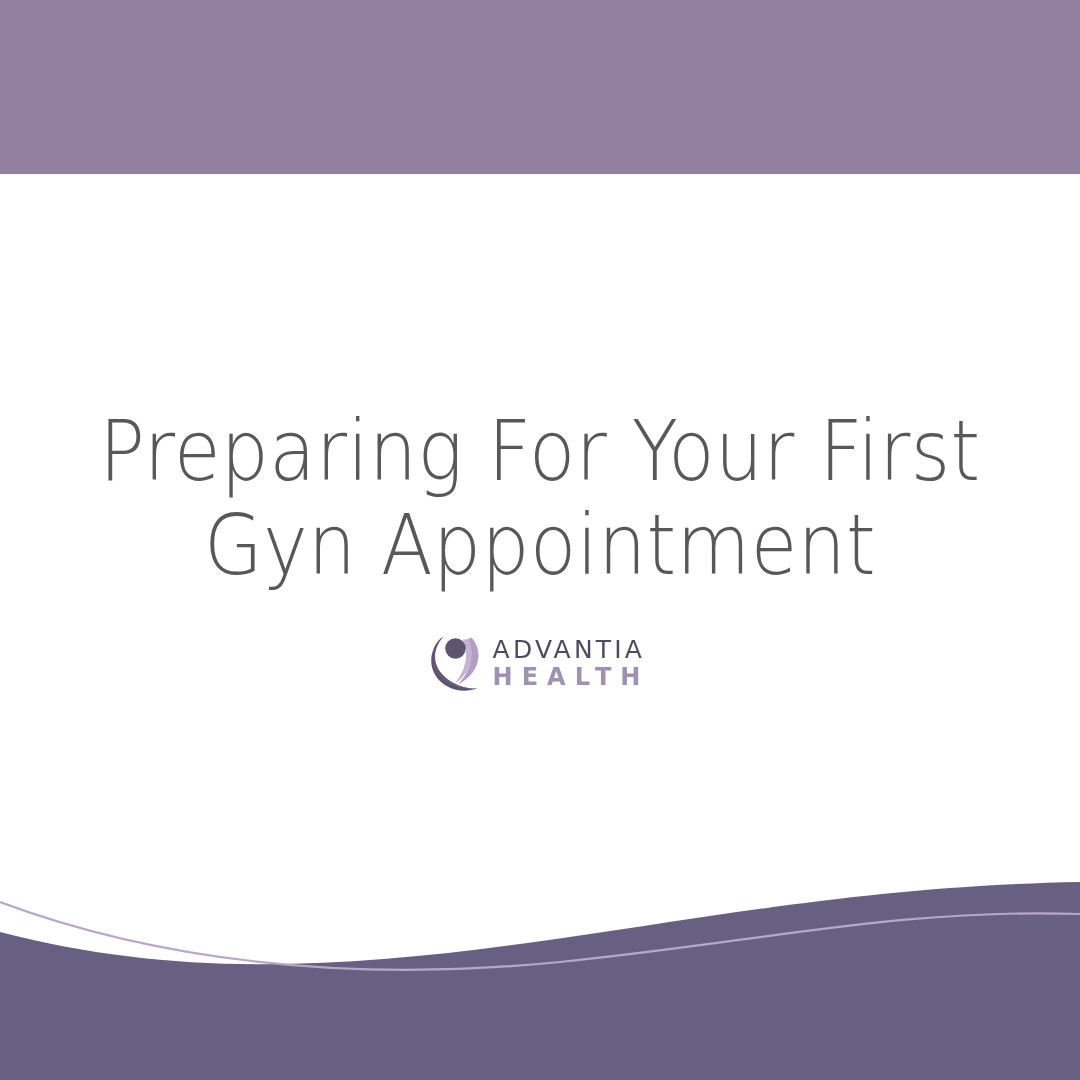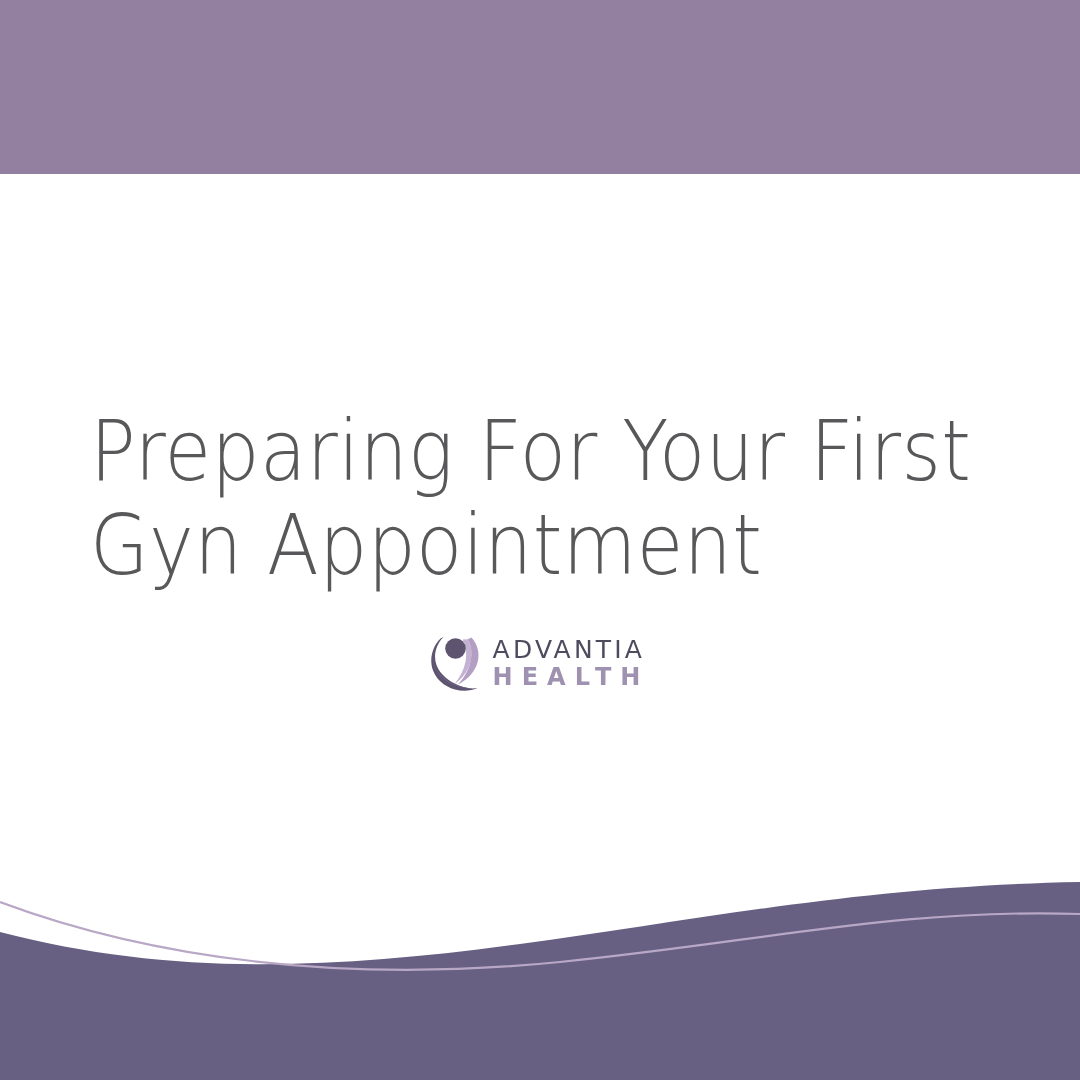--- a/index.html
+++ b/index.html
@@ -39,20 +39,21 @@
     height: 906px;
     display: flex;
     flex-direction: column;
     align-items: center;
     justify-content: flex-start;
   }
 
   .title-block {
     width: 1000px;
     margin-top: 230px;
+    text-align: center;
   }
 
   .title-line {
     display: block;
     color: #58585a;
     font-family: "DejaVu Sans", "Liberation Sans", sans-serif;
     font-weight: 300;
     font-size: 84px;
     line-height: 94px;
     letter-spacing: 0.5px;

